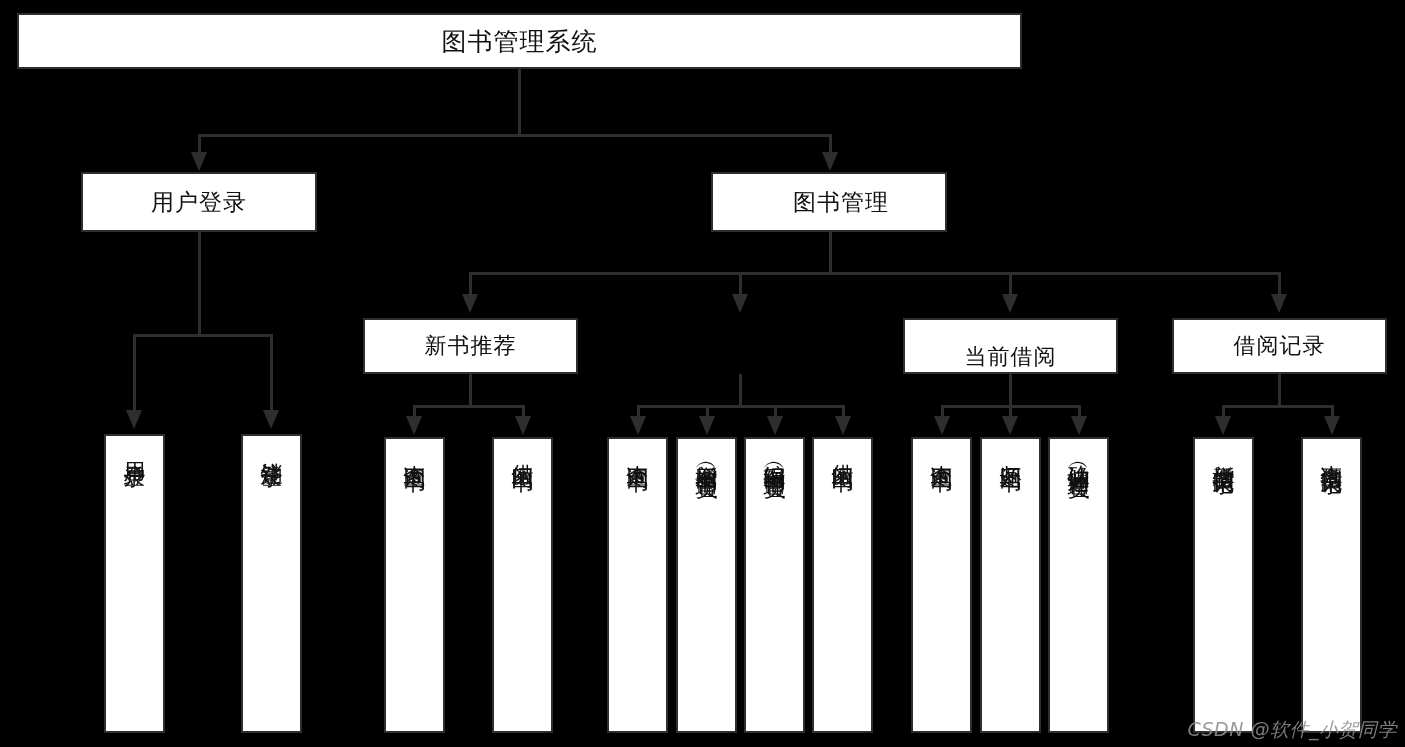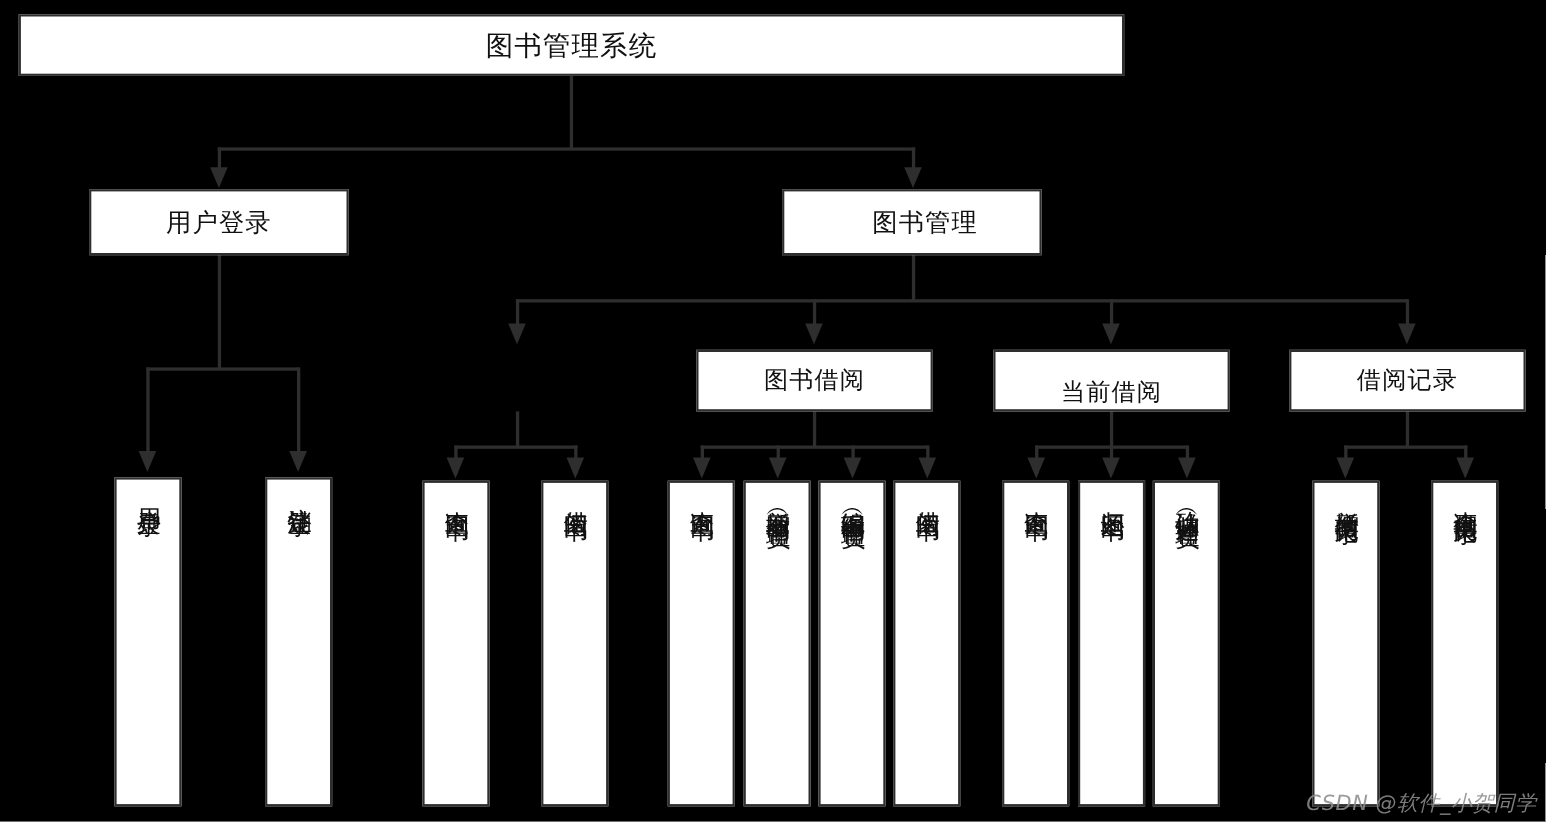--- a/index.html
+++ b/index.html
@@ -133,22 +133,22 @@
   <div class="ln h" style="left:469px; top:272px; width:811px;"></div>
   <div class="ln v" style="left:469px; top:272px; height:26px;"></div>
   <div class="arrow" style="left:462px; top:294px;"></div>
   <div class="ln v" style="left:739px; top:272px; height:26px;"></div>
   <div class="arrow" style="left:732px; top:294px;"></div>
   <div class="ln v" style="left:1009px; top:272px; height:26px;"></div>
   <div class="arrow" style="left:1002px; top:294px;"></div>
   <div class="ln v" style="left:1278px; top:272px; height:26px;"></div>
   <div class="arrow" style="left:1271px; top:294px;"></div>
 
-  <div class="node level3" style="left:633px; top:318px; width:215px; height:56px;">
-    <span>图书借阅</span>
+  <div class="node level3" style="left:363px; top:318px; width:215px; height:56px;">
+    <span>新书推荐</span>
   </div>
   <div class="node level3" style="left:903px; top:318px; width:215px; height:56px;align-items:flex-end;">
     <span>当前借阅</span>
   </div>
   <div class="node level3" style="left:1172px; top:318px; width:215px; height:56px;">
     <span>借阅记录</span>
   </div>
 
   <div class="ln v" style="left:469px; top:374px; height:33px;"></div>
   <div class="ln h" style="left:413px; top:405px; width:112px;"></div>

